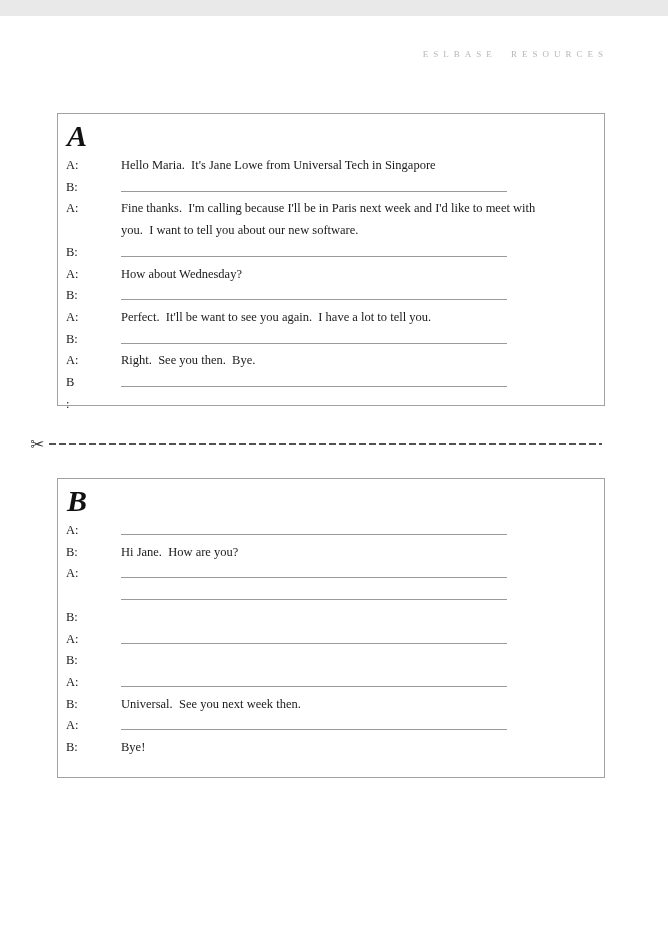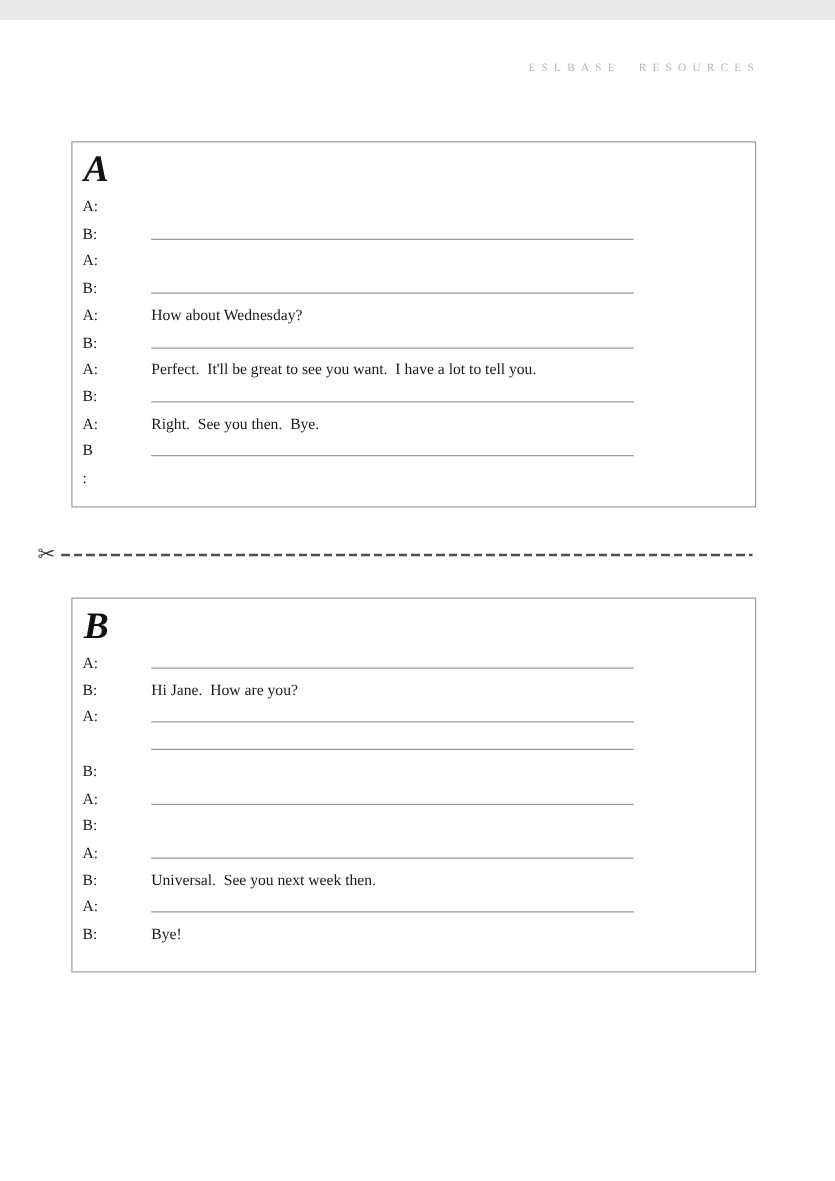--- a/index.html
+++ b/index.html
@@ -107,43 +107,45 @@
 
 <div class="page">
 
   <div class="brand">ESLBASE RESOURCES</div>
 
   <div class="dialogue-box box-a">
     <div class="section-title">A</div>
     <div class="rows">
       <div class="row">
         <span class="speaker">A:</span>
-      </div>
-      <div class="row">
-        <span class="speaker">B:</span>
-        <span class="blank"></span>
-      </div>
-      <div class="row">
-        <span class="speaker">A:</span>
+        <span class="utterance">Hello Maria.  It's Jane Lowe from Universal Tech in Singapore</span>
+      </div>
+      <div class="row">
+        <span class="speaker">B:</span>
+        <span class="blank"></span>
+      </div>
+      <div class="row">
+        <span class="speaker">A:</span>
+        <span class="utterance">Fine thanks.  I'm calling because I'll be in Paris next week and I'd like to meet with you.  I want to tell you about our new software.</span>
       </div>
       <div class="row">
         <span class="speaker">B:</span>
         <span class="blank"></span>
       </div>
       <div class="row">
         <span class="speaker">A:</span>
         <span class="utterance">How about Wednesday?</span>
       </div>
       <div class="row">
         <span class="speaker">B:</span>
         <span class="blank"></span>
       </div>
       <div class="row">
         <span class="speaker">A:</span>
-        <span class="utterance">Perfect.  It'll be great to see you want.  I have a lot to tell you.</span>
+        <span class="utterance">Perfect.  It'll be want to see you again.  I have a lot to tell you.</span>
       </div>
       <div class="row">
         <span class="speaker">B:</span>
         <span class="blank"></span>
       </div>
       <div class="row">
         <span class="speaker">A:</span>
         <span class="utterance">Right.  See you then.  Bye.</span>
       </div>
       <div class="row">

